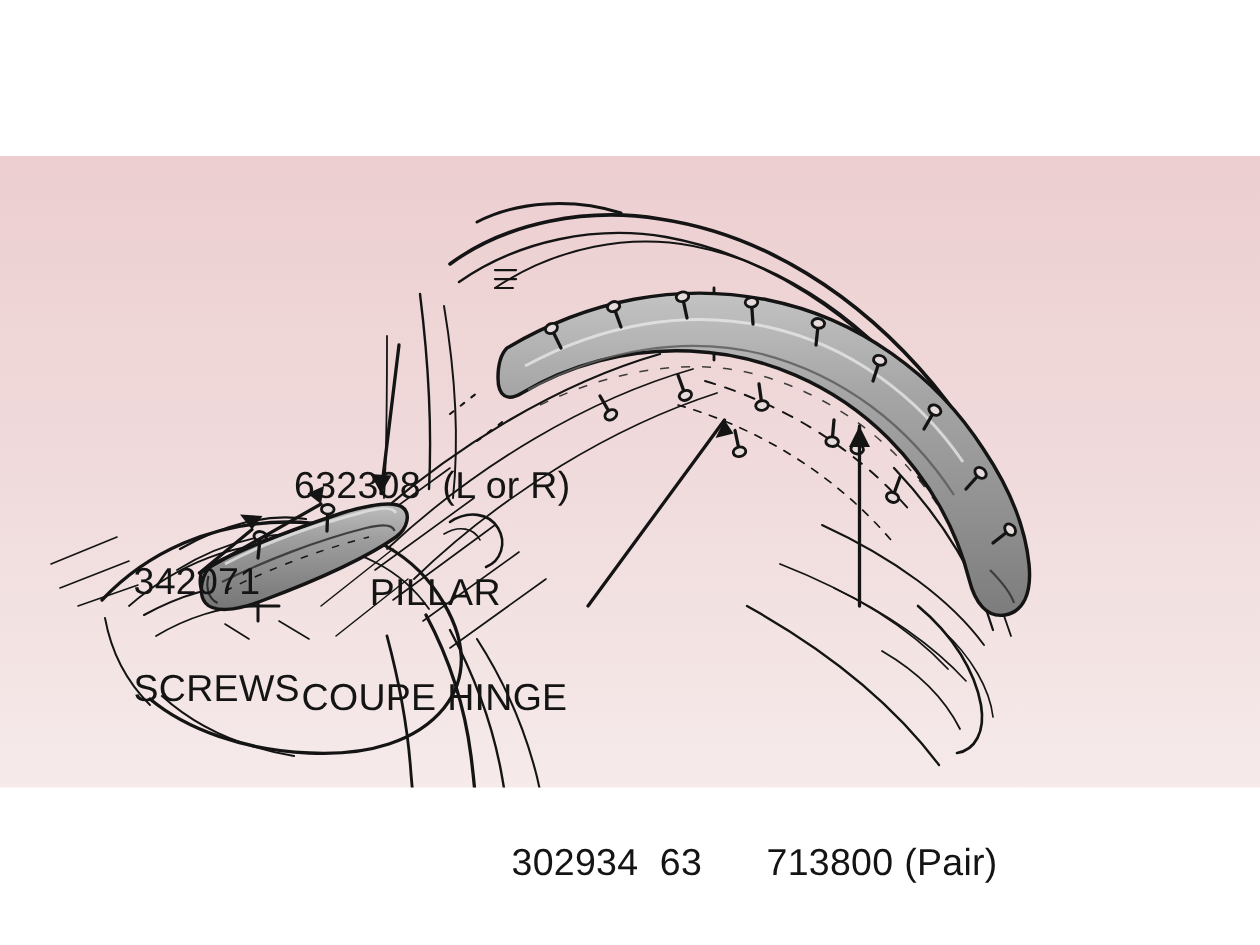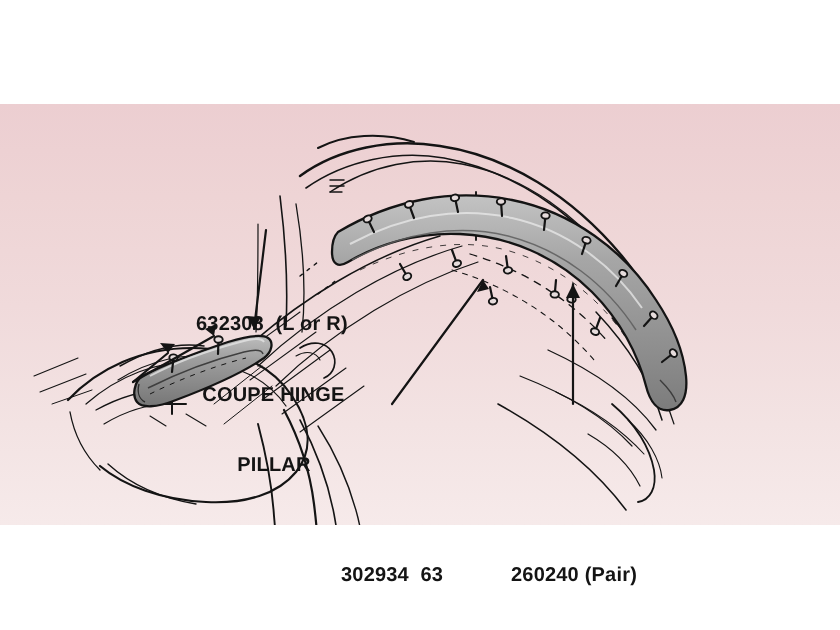--- a/index.html
+++ b/index.html
@@ -22,25 +22,25 @@
     position:absolute;left:0;top:104px;width:840px;height:421px;
     background:linear-gradient(180deg,#ecced1 0%,#eed4d5 22%,#f0dadb 48%,#f3e3e3 76%,#f6eaea 100%);
   }
   #artwork{position:absolute;left:0;top:0;width:840px;height:421px;}
 
   
   .label{
     position:absolute;
     color:#141414;
     font-family:"Liberation Sans", sans-serif;
-    font-size:20px;
+    font-size:25px;
     line-height:23.5px;
     letter-spacing:0.2px;
     white-space:pre;
-    font-weight:700;
+    font-weight:400;
     text-rendering:geometricPrecision;
   }
   #label-hinge-pillar{left:196px;top:162px;text-align:center;}
   #label-hinge-pillar .ln{display:block;}
   #label-hinge-pillar .ln2{margin-left:3px;}
   #label-hinge-pillar .ln3{margin-left:4px;}
 
   #label-screws-342071{left:89px;top:226px;text-align:left;}
   #label-screws-342071 .ln{display:block;}
 
@@ -294,31 +294,35 @@
         <path d="M254,225 L247,212 L261,213 Z"></path>
 
         <path d="M483,176 L477,188 L489,185 Z"></path>
 
         <path d="M573,180 L566,194 L580,194 Z"></path>
       </g>
     </svg>
 
     <div class="label" id="label-hinge-pillar">
       <span class="ln ln1">632308  (L or R)</span>
+      <span class="ln ln3">PILLAR</span>
       <span class="ln ln2">COUPE HINGE</span>
-      <span class="ln ln3">PILLAR</span>
     </div>
 
+    <div class="label" id="label-screws-342071">
+      <span class="ln">342071</span>
+      <span class="ln">SCREWS</span>
+    </div>
 
     <div class="label" id="label-screws-bottom">
       <span class="ln">302934  63</span>
       
       
     </div>
 
     <div class="label" id="label-ws-body">
-      <span class="ln">260240 (Pair)</span>
+      <span class="ln">713800 (Pair)</span>
       
       
     </div>
 
   </div>
 </div>
 
 </body></html>

